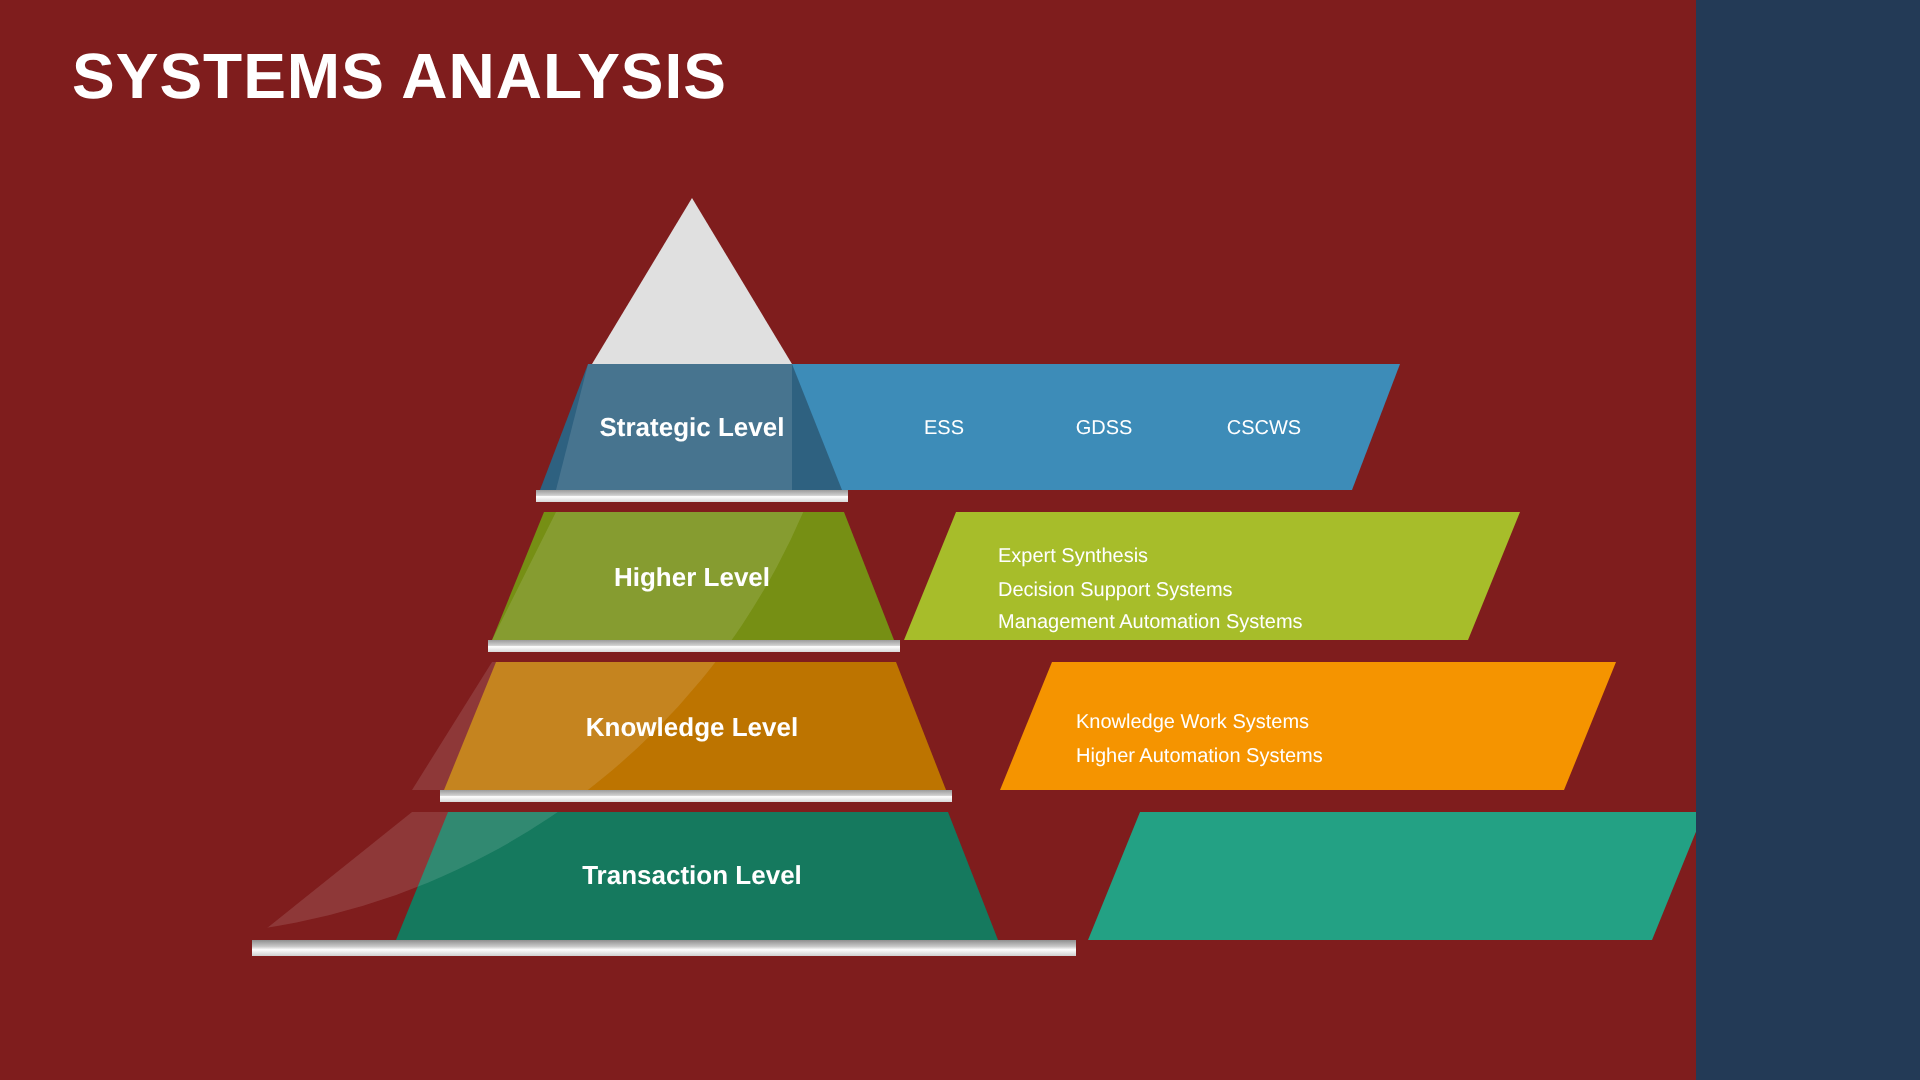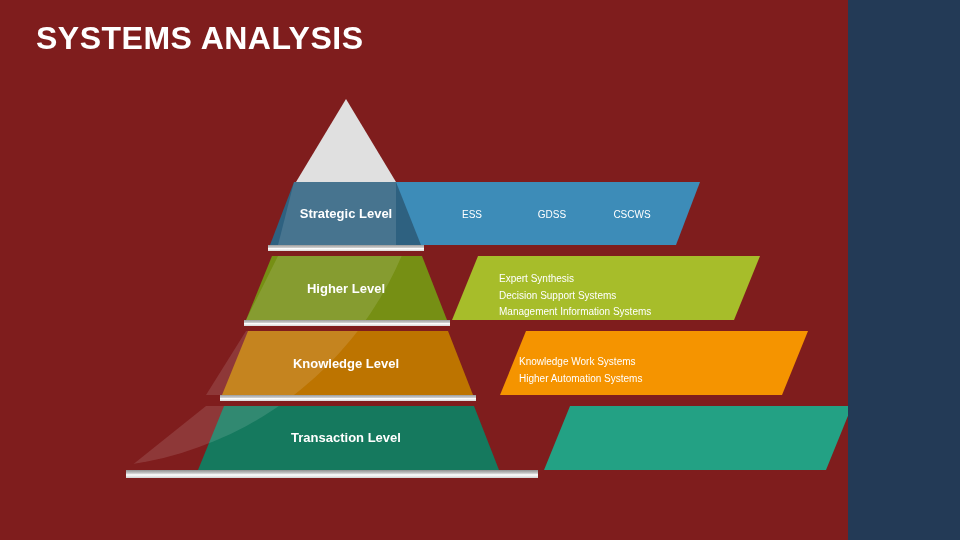--- a/index.html
+++ b/index.html
@@ -167,22 +167,22 @@
   <div class="band-label" style="left:346px; top:356px;">Knowledge Level</div>
   <div class="band-label" style="left:346px; top:430px;">Transaction Level</div>
 
   <div class="band-items" style="left:432px; top:207px;">
     <span style="display:inline-block;width:80px;text-align:center;">ESS</span><span style="display:inline-block;width:80px;text-align:center;">GDSS</span><span style="display:inline-block;width:80px;text-align:center;">CSCWS</span>
   </div>
 
   <div class="band-items" style="left:483px; top:271px;margin-left:16px;">
     <div>Expert Synthesis</div>
     <div>Decision Support Systems</div>
-    <div>Management Information Systems</div>
+    <div>Management Automation Systems</div>
   </div>
 
-  <div class="band-items" style="left:519px; top:354px;">
+  <div class="band-items" style="left:538px; top:354px;">
     <div>Knowledge Work Systems</div>
     <div>Higher Automation Systems</div>
   </div>
 
 
 </div>
 
 </body></html>

